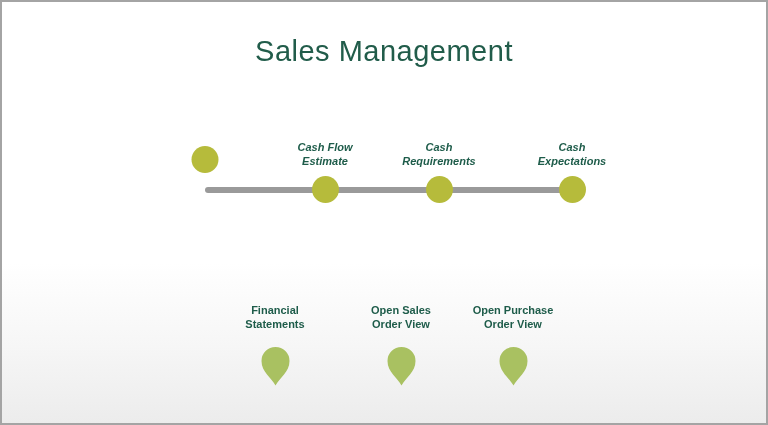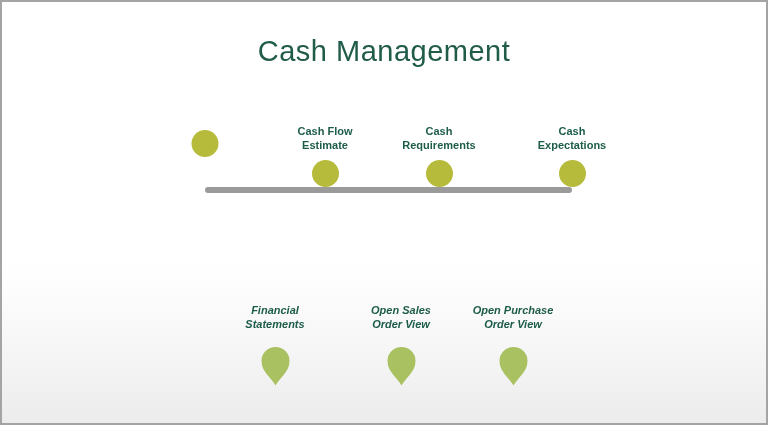--- a/index.html
+++ b/index.html
@@ -31,23 +31,24 @@
     position: absolute;
     left: 203px;
     top: 185px;
     width: 367px;
     height: 6px;
     background: #9a9a9a;
     border-radius: 3px;
   }
   .node {
     position: absolute;
-    top: 120px;
+    top: 136px;
     transform: translateX(-50%);
     text-align: center;
+    font-style: italic;
   }
   .node-label, .shortcut-label {
     min-width: 110px;
     height: 30px;
     display: flex;
     flex-direction: column;
     justify-content: flex-end;
     align-items: center;
     font-size: 11px;
     font-weight: 700;
@@ -62,36 +63,35 @@
     border-radius: 50%;
     background: #b6bb3b;
   }
 
   
   .shortcut {
     position: absolute;
     top: 297px;
     transform: translateX(-50%);
     text-align: center;
-    font-style: italic;
   }
   .shortcut-label { height: 32px; }
   .pin-icon {
     display: block;
     margin: 15px auto 0;
     width: 31px;
     height: 40px;
   }
 </style>
 </head>
 <body>
 
 <div class="slide">
 
-  <h1 class="title">Cash Management</h1>
+  <h1 class="title">Sales Management</h1>
 
   <div class="connector"></div>
 
   <div class="node" style="left:203px">
     <div class="node-dot"></div>
   </div>
 
   <div class="node" style="left:323px">
     <div class="node-label">Cash Flow
 Estimate</div>

